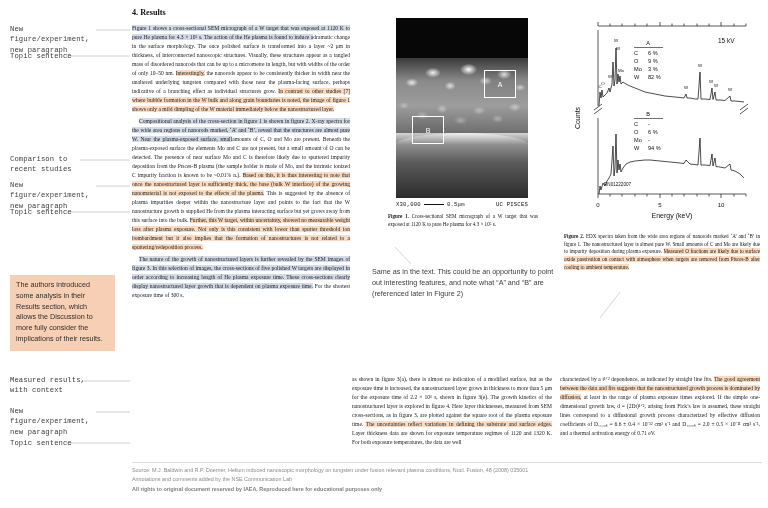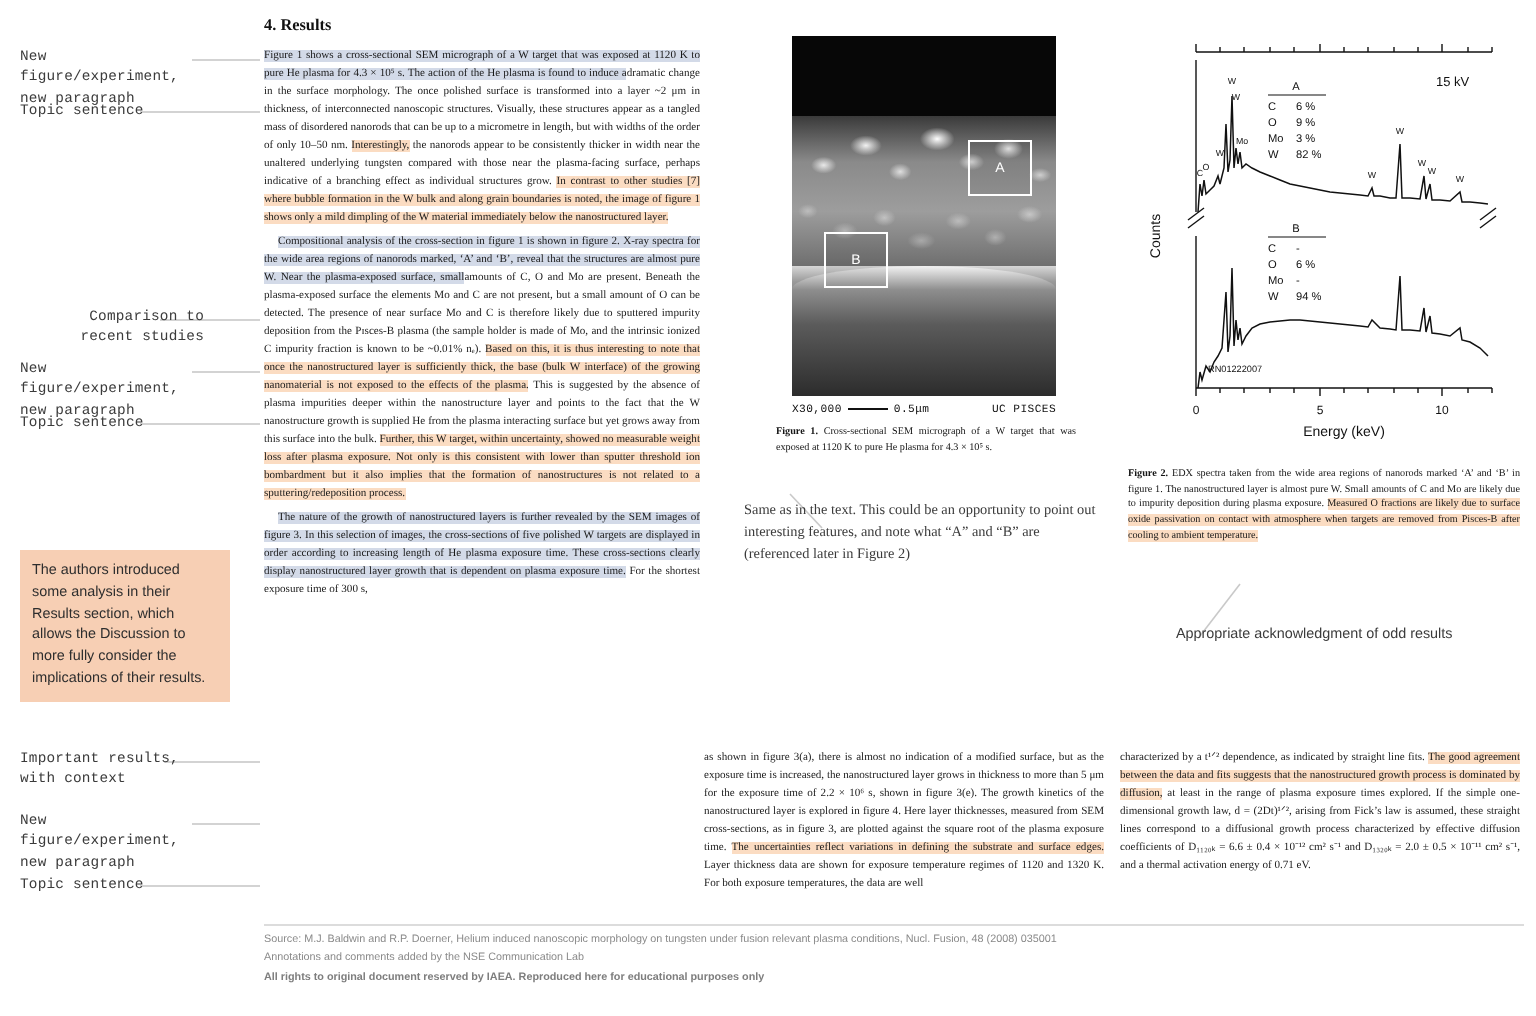--- a/index.html
+++ b/index.html
@@ -170,38 +170,38 @@
     <line x1="620" y1="292" x2="600" y2="318" stroke="#c9c9c9" stroke-width="0.8"></line>
   </svg>
 
   <div class="annot" style="left:10px;top:24px;width:92px;">
     <span style="white-space:pre-line;">New figure/experiment,
 new paragraph</span>
   </div>
   <div class="annot" style="left:10px;top:51px;width:92px;">
     <span style="white-space:pre-line;">Topic sentence</span>
   </div>
-  <div class="annot" style="left:10px;top:154px;width:92px;text-align:right;">
+  <div class="annot" style="left:10px;top:154px;width:92px;">
     <span style="white-space:pre-line;">Comparison to
 recent studies</span>
   </div>
   <div class="annot" style="left:10px;top:180px;width:96px;">
     <span style="white-space:pre-line;">New figure/experiment,
 new paragraph</span>
   </div>
   <div class="annot" style="left:10px;top:207px;width:92px;">
     <span style="white-space:pre-line;">Topic sentence</span>
   </div>
 
   <div class="annot-box" style="left:10px;top:275px;width:105px;">
     <span>The authors introduced some analysis in their Results section, which allows the Discussion to more fully consider the implications of their results.</span>
   </div>
 
   <div class="annot" style="left:10px;top:375px;width:92px;">
-    <span style="white-space:pre-line;">Important results,
+    <span style="white-space:pre-line;">Measured results,
 with context</span>
   </div>
   <div class="annot" style="left:10px;top:406px;width:96px;">
     <span style="white-space:pre-line;">New figure/experiment,
 new paragraph</span>
   </div>
   <div class="annot" style="left:10px;top:438px;width:92px;">
     <span style="white-space:pre-line;">Topic sentence</span>
   </div>
 
@@ -238,21 +238,21 @@
       <span class="rule"></span>
       <span>0.5μm</span>
       <span style="flex:1"></span>
       <span>UC PISCES</span>
     </div>
     <div class="fig-cap" style="position:relative;top:8px;width:150px;">
       <b>Figure 1.</b><span> Cross-sectional SEM micrograph of a W target that was exposed at 1120 K to pure He plasma for 4.3 × 10⁵ s.</span>
     </div>
   </div>
 
-  <div class="note-txt" style="left:372px;top:250px;width:182px;font-family:Liberation Serif, serif;">
+  <div class="note-txt" style="left:372px;top:267px;width:182px;">
     <span>Same as in the text. This could be an opportunity to point out interesting features, and note what “A” and “B” are (referenced later in Figure 2)</span>
   </div>
 
   <div class="fig" style="left:560px;top:18px;width:200px;">
     <svg class="edx" style="position:relative;left:0;top:0;" width="200" height="205" viewBox="0 0 200 205">
 
       <g stroke="#111" stroke-width="0.7">
         <line x1="38" y1="8" x2="186" y2="8"></line>
         <line x1="38" y1="8" x2="38" y2="4"></line>
         <line x1="50" y1="8" x2="50" y2="5.5"></line>
@@ -363,23 +363,20 @@
 
       <text x="112" y="200" font-size="7" fill="#111" text-anchor="middle">Energy  (keV)</text>
       <text x="20" y="100" font-size="7" fill="#111" text-anchor="middle" transform="rotate(-90 20 100)">Counts</text>
     </svg>
 
     <div class="fig-cap" style="position:relative;top:6px;left:4px;width:196px;">
       <b>Figure 2.</b><span> EDX spectra taken from the wide area regions of nanorods marked ‘A’ and ‘B’ in figure 1. The nanostructured layer is almost pure W. Small amounts of C and Mo are likely due to impurity deposition during plasma exposure. </span><span class="hl-orange">Measured O fractions are likely due to surface oxide passivation on contact with atmosphere when targets are removed from Pisces-B after cooling to ambient temperature.</span>
     </div>
   </div>
 
-  <div class="note-txt" style="left:588px;top:312px;width:170px;">
-    <span>Appropriate acknowledgment of odd results</span>
-  </div>
 
   <div class="col" style="left:352px;top:375px;width:200px;">
     <p class="noind">
       <span>as shown in figure 3(a), there is almost no indication of a modified surface, but as the exposure time is increased, the nanostructured layer grows in thickness to more than 5 μm for the exposure time of 2.2 × 10⁶ s, shown in figure 3(e). The growth kinetics of the nanostructured layer is explored in figure 4. Here layer thicknesses, measured from SEM cross-sections, as in figure 3, are plotted against the square root of the plasma exposure time. </span><span class="hl-orange">The uncertainties reflect variations in defining the substrate and surface edges.</span><span> Layer thickness data are shown for exposure temperature regimes of 1120 and 1320 K. For both exposure temperatures, the data are well</span>
     </p>
   </div>
 
   <div class="col" style="left:560px;top:375px;width:200px;">
     <p class="noind">
       <span>characterized by a t¹ᐟ² dependence, as indicated by straight line fits. </span><span class="hl-orange">The good agreement between the data and fits suggests that the nanostructured growth process is dominated by diffusion,</span><span> at least in the range of plasma exposure times explored.  If the simple one-dimensional growth law, d = (2Dt)¹ᐟ², arising from Fick’s law is assumed, these straight lines correspond to a diffusional growth process characterized by effective diffusion coefficients of D₁₁₂₀ₖ = 6.6 ± 0.4 × 10⁻¹² cm² s⁻¹ and D₁₃₂₀ₖ = 2.0 ± 0.5 × 10⁻¹¹ cm² s⁻¹, and a thermal activation energy of 0.71 eV.</span>

